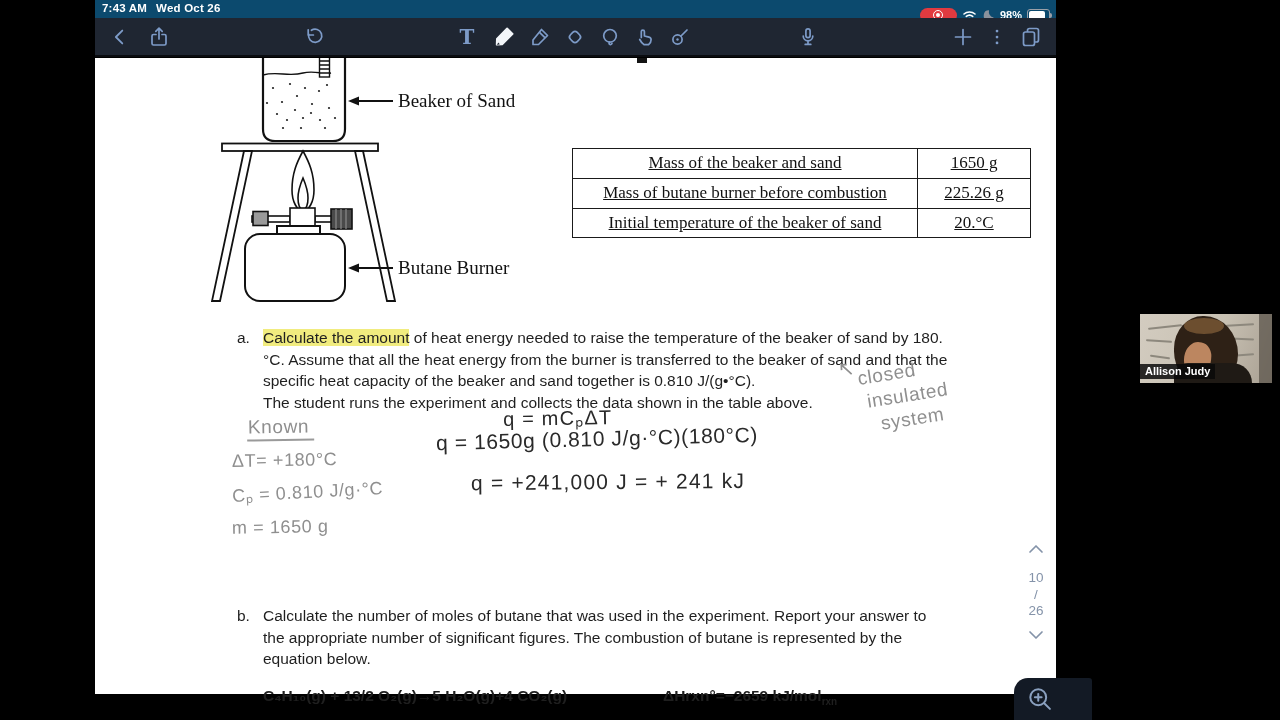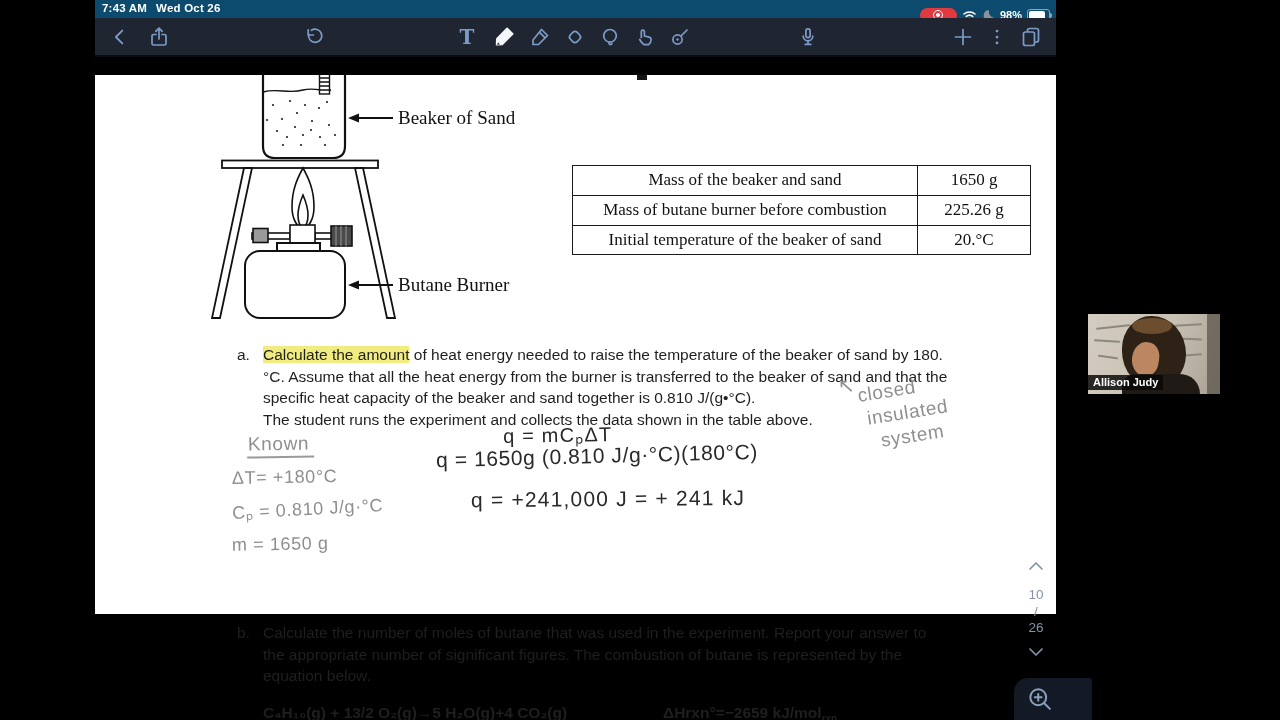--- a/index.html
+++ b/index.html
@@ -23,31 +23,31 @@
   .batt-nub{position:absolute;right:-3px;top:3px;width:2px;height:5px;background:#9aa0a8;border-radius:0 2px 2px 0;}
 
   
   .toolbar{position:absolute;left:0;top:18px;width:100%;height:39px;background:#1f2632;border-bottom:2px solid #0a0c10;box-sizing:border-box;}
   .tb-icon{position:absolute;top:50%;transform:translate(-50%,-50%);width:28px;height:28px;
            display:flex;align-items:center;justify-content:center;color:#7d9bc8;}
   .tb-icon svg{stroke:#7d9bc8;fill:none;stroke-width:1.7;stroke-linecap:round;stroke-linejoin:round;}
   .t-glyph{font-family:"DejaVu Serif","Liberation Serif",serif;font-size:20px;font-weight:600;color:#7d9bc8;line-height:1;}
 
   
-  .page{position:absolute;left:0;top:75px;width:961px;height:539px;background:#fff;color:#1e1e1e;}
+  .page{position:absolute;left:0;top:58px;width:961px;height:636px;background:#fff;color:#1e1e1e;}
 
   
   .diagram{position:absolute;left:112px;top:0;}
   .diagram path,.diagram line,.diagram rect,.diagram polygon,.diagram circle{vector-effect:none;}
   .diagram text{font-family:"Liberation Serif",serif;font-size:19px;fill:#111;stroke:none;}
 
   
   .data-table{position:absolute;left:477px;top:90px;border-collapse:collapse;table-layout:fixed;
               font-family:"Liberation Serif",serif;font-size:17px;color:#111;}
-  .data-table td{border:1.7px solid #1a1a1a;height:28.8px;text-align:center;padding:0 6px;}
+  .data-table td{border:1.7px solid #1a1a1a;height:28.8px;text-align:center;padding:0 6px;text-decoration:underline;}
   .data-table td.c1{width:332px;}
   .data-table td.c2{width:100px;}
 
   
   .q{position:absolute;display:flex;font-size:15.5px;line-height:21.7px;color:#1f1f1f;}
   .q .item{width:26px;flex:0 0 26px;}
   .q .txt{width:688px;white-space:pre-wrap;}
   .q-a{left:142px;top:269px;}
   .q-b{left:142px;top:547px;}
   .hl{background:#f1ec7f;}
@@ -80,21 +80,21 @@
   .page-nav{position:absolute;left:926px;top:486px;width:30px;color:#8493a9;font-size:13.5px;text-align:center;}
   .page-nav .nav-el{position:absolute;left:0;width:30px;display:flex;justify-content:center;}
   .pn-up{top:0;}   .pn-cur{top:26px;} .pn-sl{top:43px;} .pn-tot{top:59px;} .pn-dn{top:86px;}
   .page-nav svg{stroke:#8493a9;fill:none;stroke-width:1.7;stroke-linecap:round;stroke-linejoin:round;}
 
   
   .zoom-panel{position:absolute;left:1014px;top:678px;width:78px;height:42px;background:#131a25;border-radius:14px 3px 0 0;}
   .zoom-panel svg{position:absolute;left:12px;top:7px;stroke:#8aa0bf;fill:none;stroke-width:1.7;stroke-linecap:round;}
 
   
-  .video-thumb{position:absolute;left:1088px;top:314px;width:132px;height:80px;overflow:hidden;
+  .video-thumb{position:absolute;left:1140px;top:314px;width:132px;height:69px;overflow:hidden;
                background:linear-gradient(110deg,#d3ccc0 0%,#c8c1b3 55%,#a89f92 100%);}
   .vt-strip{position:absolute;right:0;top:0;width:13px;height:100%;background:#5c554c;opacity:.75;}
   .scribble{position:absolute;height:1.5px;background:#8d887d;border-radius:1px;}
   .sc1{left:8px;top:12px;width:34px;transform:rotate(-6deg);}
   .sc2{left:6px;top:26px;width:26px;transform:rotate(4deg);}
   .sc3{left:86px;top:10px;width:28px;transform:rotate(-3deg);}
   .sc4{left:90px;top:24px;width:24px;transform:rotate(2deg);}
   .sc5{left:92px;top:40px;width:22px;transform:rotate(-4deg);}
   .sc6{left:10px;top:42px;width:20px;transform:rotate(8deg);}
   .vt-hair{position:absolute;left:34px;top:2px;width:64px;height:72px;background:#2e2116;border-radius:46% 54% 48% 52%;}

